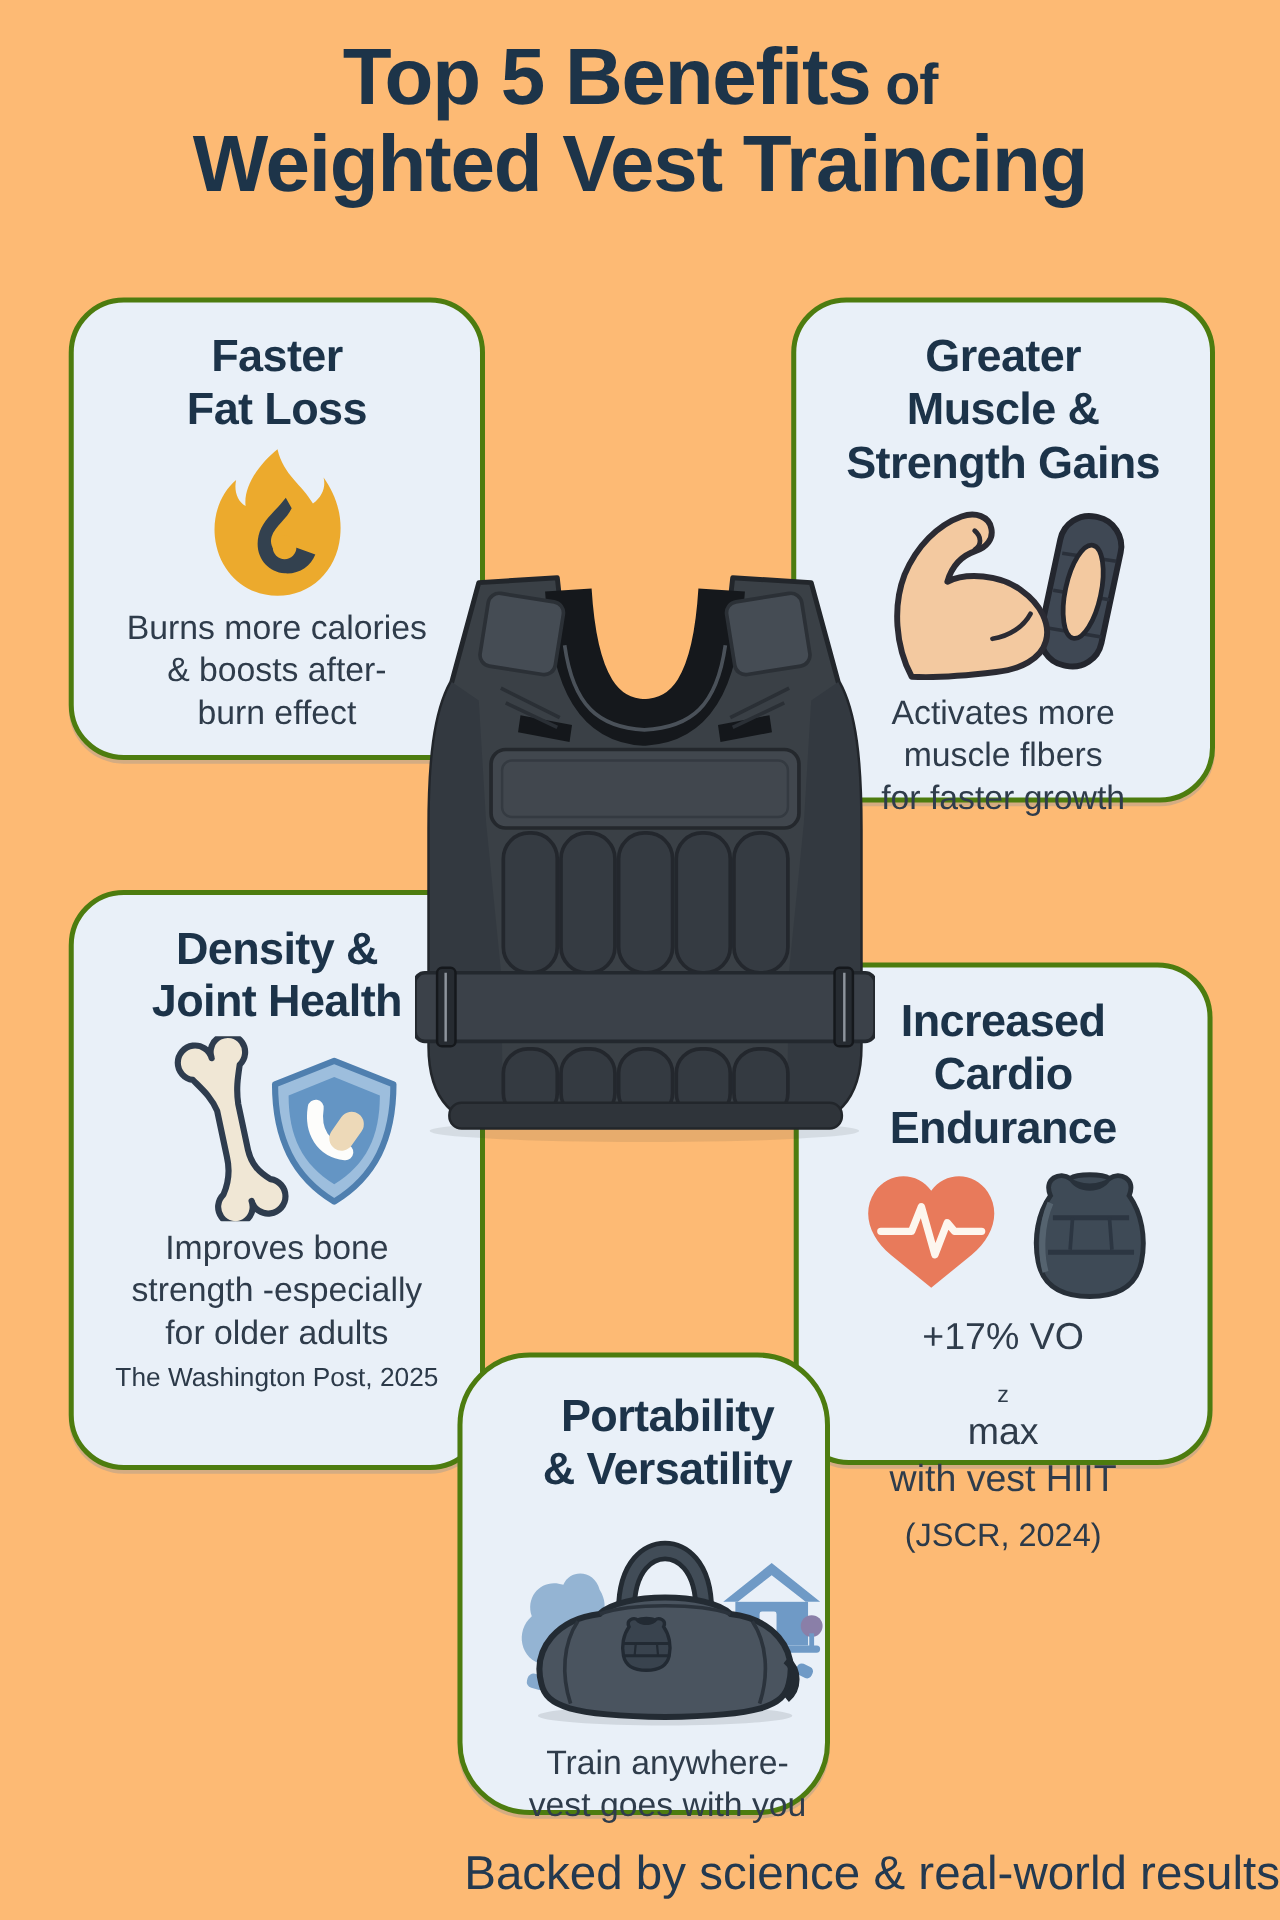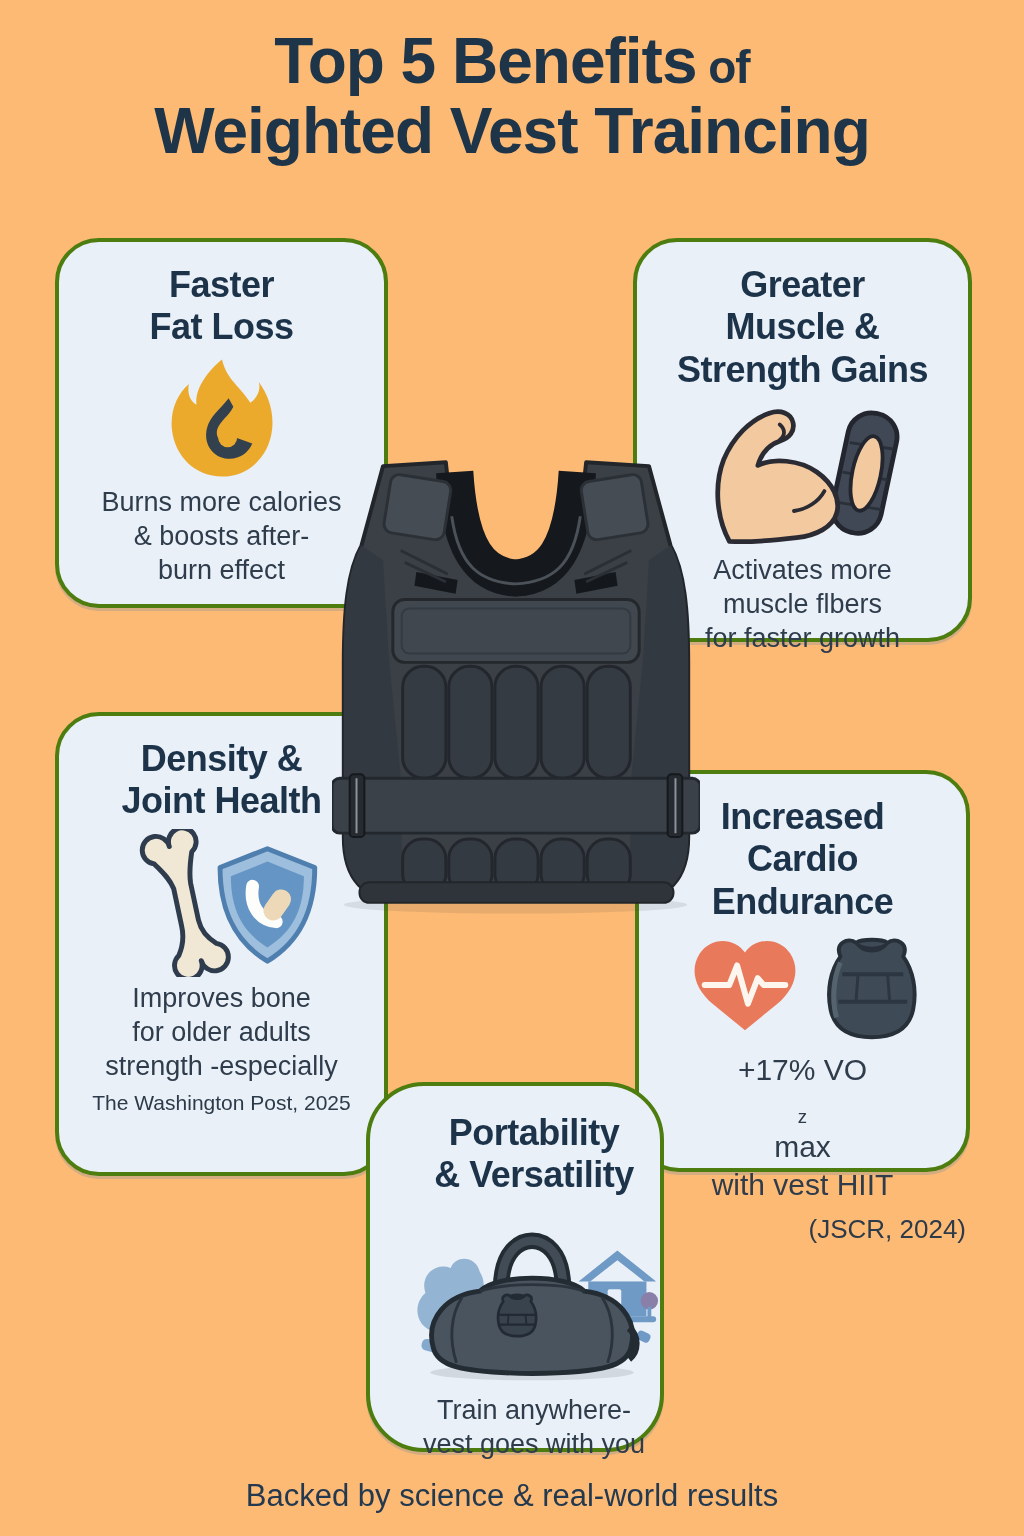--- a/index.html
+++ b/index.html
@@ -33,39 +33,39 @@
   .card h2{
     margin:22px 10px 6px 10px;
     font-size:36px;line-height:1.18;color:#1c3349;
     letter-spacing:-0.5px;
   }
   .card .body{
     font-size:27px;line-height:1.26;color:#2f3c4b;margin:4px 8px 0 8px;
   }
   .card .body span{display:block;}
   .card .cite{font-size:21px;color:#2c3a49;margin-top:8px;}
-  .card .cite.big{font-size:26px;margin-top:10px;text-align:right;}
+  .card .cite.big{font-size:26px;margin-top:10px;}
   .icon-wrap{display:flex;justify-content:center;align-items:center;margin:2px 0;}
   sub.vo{font-size:0.62em;vertical-align:-0.25em;}
   
   #card-fat-loss   {left:55px; top:238px; width:333px; height:370px;}
   #card-muscle     {left:633px;top:238px; width:339px; height:404px;}
   #card-bone       {left:55px; top:712px; width:333px; height:464px;}
   #card-cardio     {left:635px;top:770px; width:335px; height:402px;}
   #card-portability{left:366px;top:1082px;width:298px; height:370px;border-radius:58px;padding-left:38px;}
   #card-cardio .body{font-size:30px;}
   #card-portability h2{margin-top:26px;}
   
   .vest{
     position:absolute;left:332px;top:450px;width:368px;height:466px;z-index:5;
   }
   
   .footer{
     position:absolute;left:0;top:1478px;width:100%;
-    text-align:center;font-size:31px;color:#233950;
+    text-align:right;font-size:38px;color:#233950;
   }
 </style>
 </head>
 <body>
 
 <div class="page">
 
   <div class="title">
     <div class="l1"><span>Top 5 Benefits</span><span class="small"> of</span></div>
     <div class="l2">Weighted Vest Traincing</div>
@@ -126,22 +126,22 @@
         <path d="M146,33 L183,48 C183,81 172,104 146,120 C120,104 109,81 109,48 Z" fill="#6495c4"></path>
         <path d="M131,58 C128,77 137,92 155,94" fill="none" stroke="#fdfdfb" stroke-width="13" stroke-linecap="round"></path>
         <rect x="146" y="60" width="20" height="34" rx="10" fill="#edd9b8" transform="rotate(35 156 77)"></rect>
         <g transform="rotate(-18 62 78)">
           <path d="M46,28 A14,14 0 1,1 66,16 A14,14 0 1,1 86,28 C81,38 77,46 75,58 L71,96 C70,108 74,116 81,124 A14,14 0 1,1 61,136 A14,14 0 1,1 41,124 C48,116 52,108 53,96 L57,58 C56,46 51,38 46,28 Z" fill="#f0e7d5" stroke="#2e3c4e" stroke-width="5" stroke-linejoin="round"></path>
         </g>
       </svg>
     </div>
     <div class="body">
       <span>Improves bone</span>
+      <span>strength -especially</span>
       <span>for older adults</span>
-      <span>strength -especially</span>
     </div>
     <div class="cite">The Washington Post, 2025</div>
   </div>
 
   <div class="card" id="card-cardio">
     <h2>
       <span style="display:block">Increased</span>
       <span style="display:block">Cardio</span>
       <span style="display:block">Endurance</span>
     </h2>

